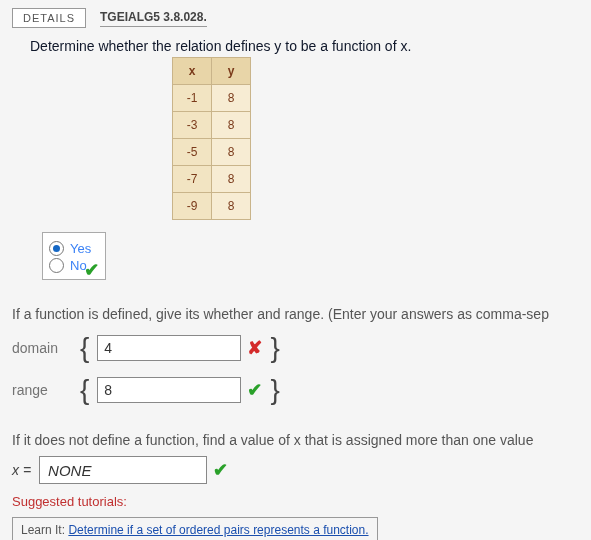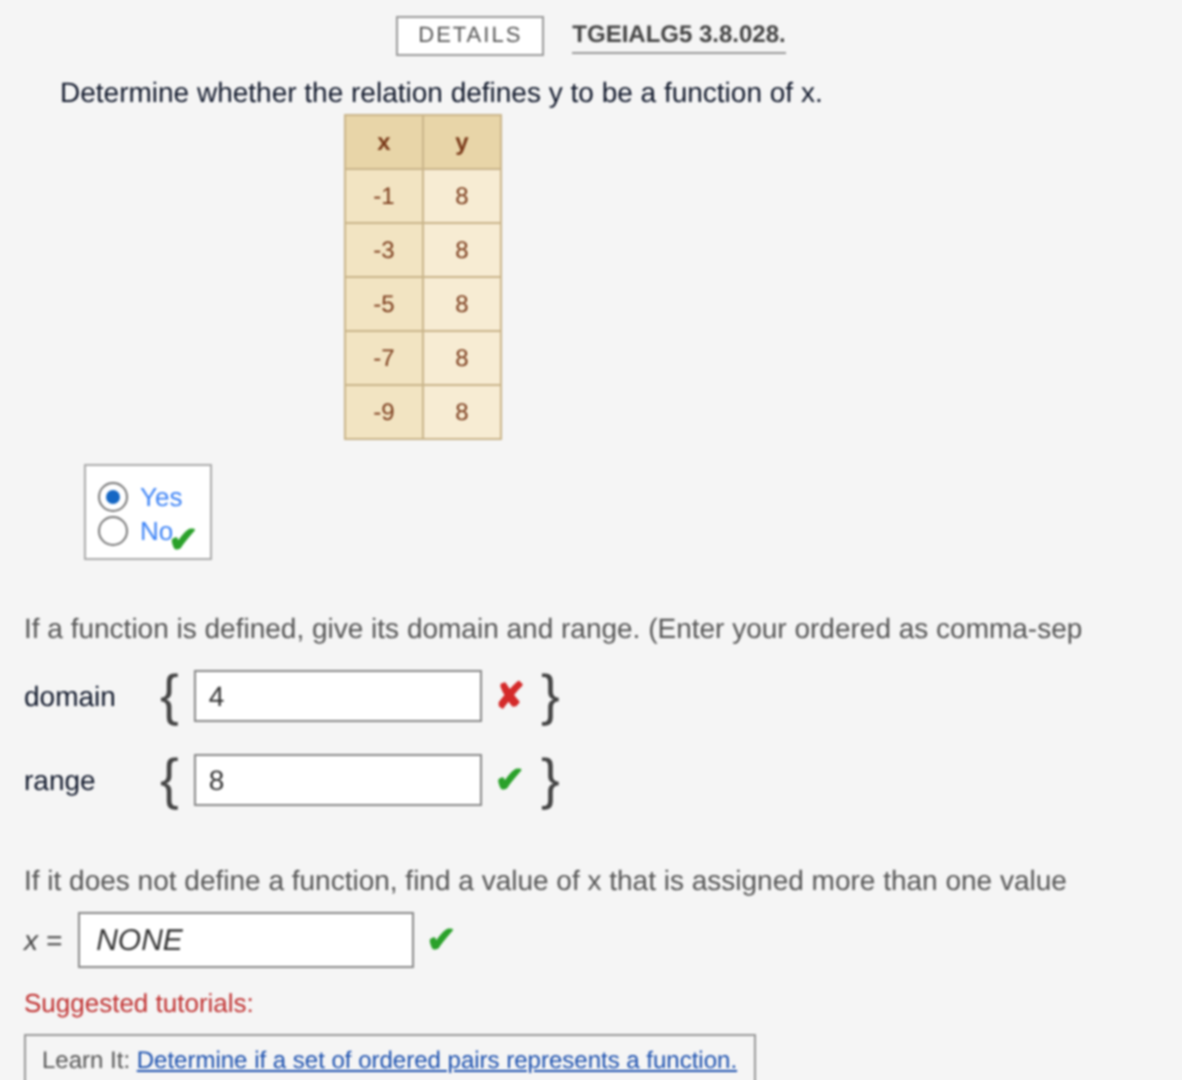--- a/index.html
+++ b/index.html
@@ -11,21 +11,20 @@
     background: #f5f5f5;
     width: 591px;
     box-sizing: border-box;
     filter: blur(0.6px);
   }
   .topbar {
     display: flex;
     gap: 8px;
     align-items: center;
     margin-bottom: 10px;
-    justify-content: center;
   }
   .topbtn {
     border: 1px solid #999;
     padding: 3px 10px;
     font-size: 11px;
     letter-spacing: 1px;
     color: #555;
     background: #fff;
   }
   .refcode {
@@ -103,21 +102,21 @@
     font-size: 14px;
   }
   .field-row {
     display: flex;
     align-items: center;
     gap: 8px;
     margin: 10px 0;
   }
   .field-label {
     width: 60px;
-    color: #0f172a;
+    color: #737373;
     font-size: 14px;
   }
   .brace {
     font-size: 28px;
     color: #444;
   }
   .textbox {
     border: 1px solid #888;
     background: #fff;
     height: 22px;
@@ -233,21 +232,21 @@
       </span>
     <span>Yes</span>
   </div>
   <div class="radio-row">
     <span class="radio-outer"></span>
     <span>No</span>
   </div>
   <span class="check">✔</span>
 </div>
 
-<div class="section-prompt">If a function is defined, give its domain and range. (Enter your ordered as comma-sep</div>
+<div class="section-prompt">If a function is defined, give its whether and range. (Enter your answers as comma-sep</div>
 
 <div class="field-row">
   <div class="field-label">domain</div>
   <span class="brace">{</span>
   <span class="textbox">4</span>
   <span class="mark-x">✘</span>
   <span class="brace">}</span>
 </div>
 
 <div class="field-row">

